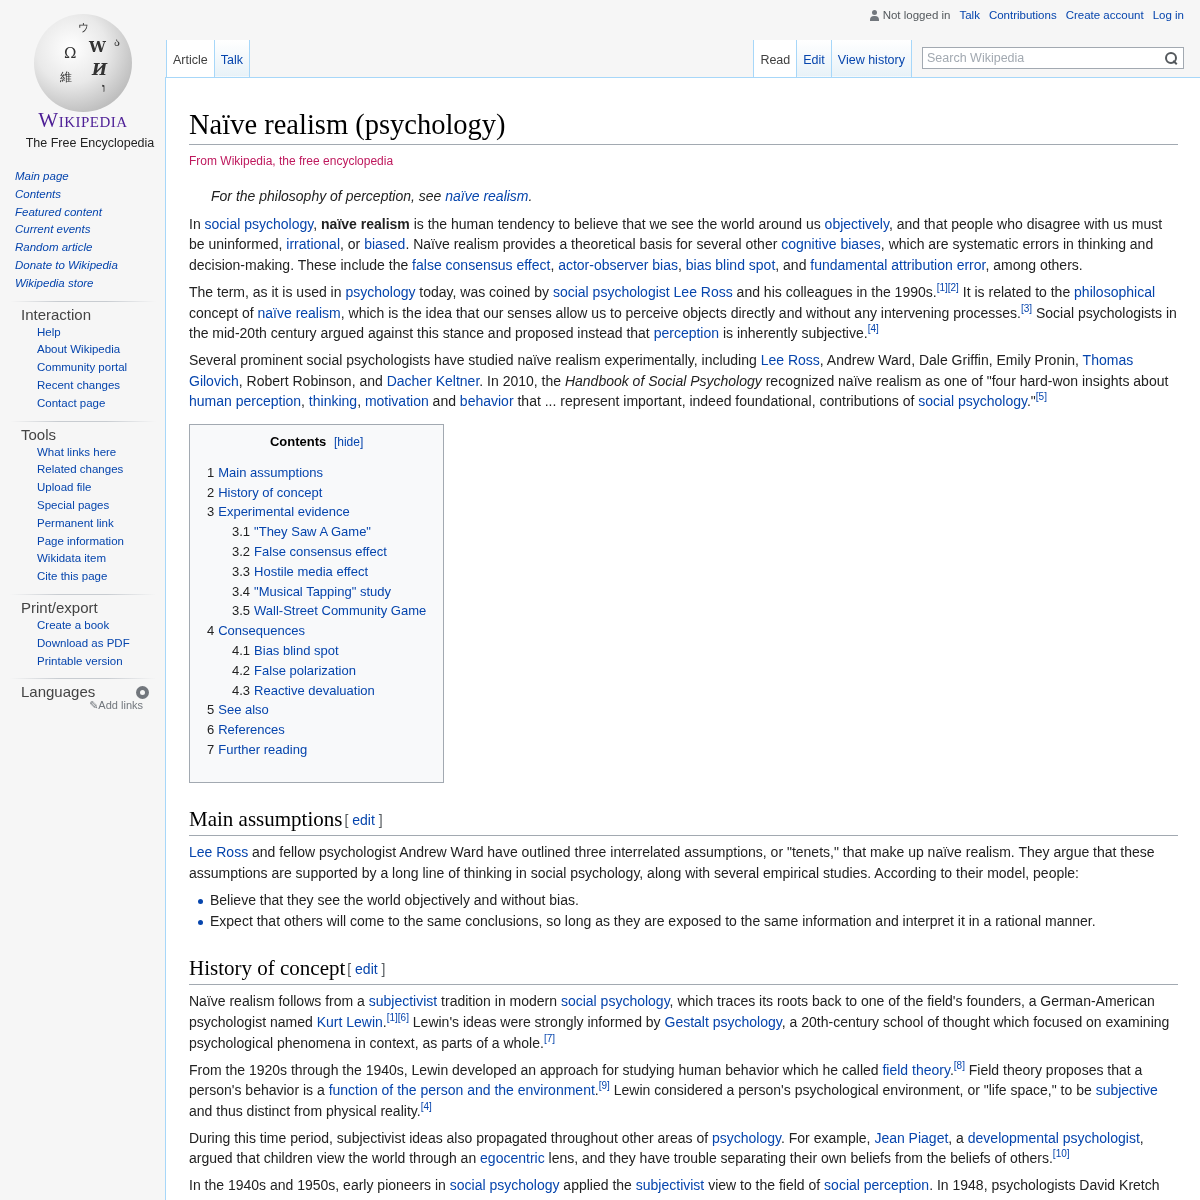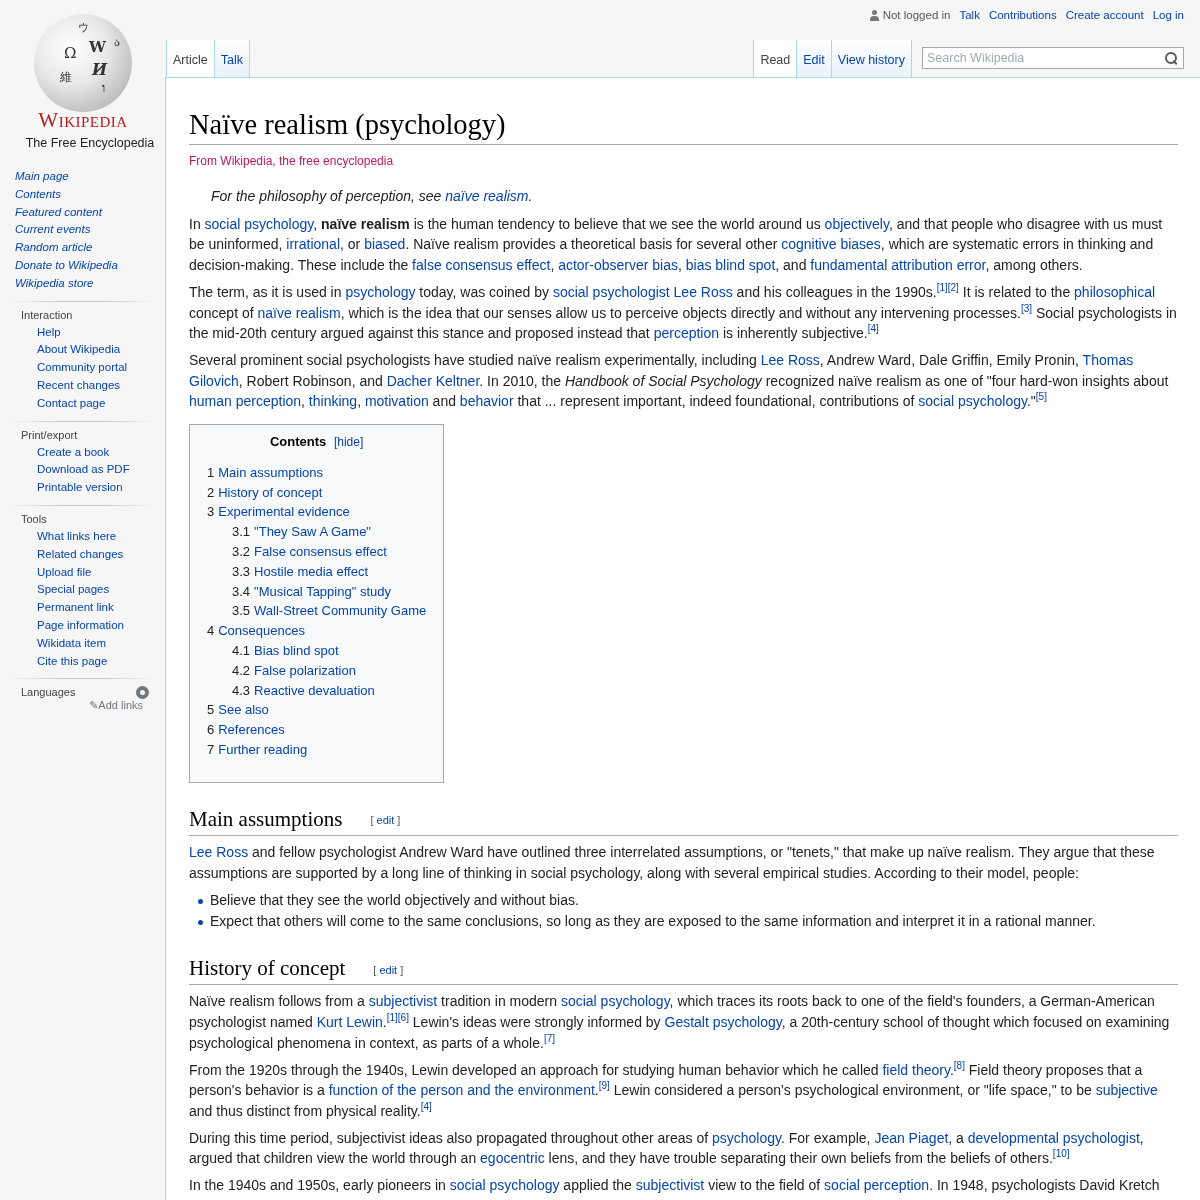--- a/index.html
+++ b/index.html
@@ -26,39 +26,39 @@
   #logo {
     position:absolute; left:0; top:0; width:166px; height:160px;
   }
   #logo .globe {
     position:absolute; left:34px; top:14px; width:98px; height:98px; border-radius:50%;
     background:radial-gradient(circle at 38% 35%, #ffffff 0%, #e9e9e9 40%, #b9b9b9 80%, #8d8d8d 100%);
   }
   #logo .globe span { position:absolute; font-family:"DejaVu Serif", serif; color:#333; font-size:14px; }
   #logo .wordmark {
     position:absolute; left:0; width:166px; top:108px; text-align:center;
-    font-family:"Liberation Serif", serif; font-size:21px; letter-spacing:0.5px; color:#b91c1c;
+    font-family:"Liberation Serif", serif; font-size:21px; letter-spacing:0.5px; color:#4c1d95;
     font-variant:small-caps;
   }
   #logo .tagline {
     position:absolute; left:0; width:180px; top:136px; text-align:center;
     font-family:Liberation Sans, sans-serif; font-size:12.5px; color:#222;
   }
 
   
   #sidebar { position:absolute; left:0; top:168px; width:166px; font-size:11.5px; }
   #sidebar ul { list-style:none; margin:0; padding:0; }
   #sidebar .main-nav { padding-left:15px;font-style:italic; }
   #sidebar .main-nav li { height:17.8px; line-height:17.8px; }
   #sidebar .portal { margin-top:8px; padding-top:6px; position:relative; }
   #sidebar .portal::before {
     content:""; position:absolute; top:0; left:10px; width:146px; height:1px;
     background:linear-gradient(to right, rgba(200,204,209,0) 0, #c8ccd1 33%, #c8ccd1 66%, rgba(200,204,209,0) 100%);
   }
-  #sidebar .portal h3 { margin:0 0 1px 21px; font-size:11px; font-weight:normal; color:#444; height:16px; line-height:16px; }
+  #sidebar .portal h3 { margin:0 0 1px 21px; font-size:15px; font-weight:normal; color:#444; height:16px; line-height:16px; }
   #sidebar .portal ul { padding-left:37px; }
   #sidebar .portal li { height:17.8px; line-height:17.8px; }
   #sidebar .lang-head { display:flex; justify-content:space-between; align-items:center; padding-right:17px; }
   #sidebar .gear { width:13px; height:13px; border-radius:50%; background:#72777d; position:relative; display:inline-block; }
   #sidebar .gear::after { content:""; position:absolute; left:4px; top:4px; width:5px; height:5px; border-radius:50%; background:#f6f6f6; }
   #sidebar .addlinks { text-align:right; padding-right:23px; color:#72777d; font-size:11px; margin-top:-2px; }
 
   
   #left-nav { position:absolute; left:166px; top:40px; height:37px; display:flex; }
   #right-nav { position:absolute; right:16px; top:40px; height:37px; display:flex; align-items:flex-start; }
@@ -104,21 +104,21 @@
   #toc .toctitle b { font-weight:bold; color:#000; }
   #toc .toctitle .toctoggle { font-size:12px; margin-left:4px; }
   #toc ul { list-style:none; margin:10px; padding:0; }
   #toc li { white-space:nowrap; }
   #toc .num { color:#222; margin-right:4px; }
   #toc .lvl2 { padding-left:25px; }
   h2 {
     font-family:"Liberation Serif", serif; font-weight:normal; font-size:21px;
     margin:22px 0 6px 0; line-height:1.4; border-bottom:1px solid #a2a9b1; color:#000; padding-bottom:1px;
   }
-  h2 .editsection { font-family:"Liberation Sans", sans-serif; font-size:11px; color:#54595d; margin-left:28px; vertical-align:middle; }
+  h2 .editsection { font-family:"Liberation Sans", sans-serif; font-size:14px; color:#54595d; margin-left:2px; vertical-align:middle; }
   ul.bullets { margin:4px 0 6px 0; padding-left:21px; list-style:none; }
   ul.bullets li { position:relative; margin-bottom:1px; }
   ul.bullets li::before { content:""; position:absolute; left:-12px; top:9px; width:5px; height:5px; border-radius:50%; background:#0645ad; }
 </style>
 </head>
 <body>
 
 <div id="personal">
   <span class="anon">
     <span class="user-icon"></span>
@@ -158,38 +158,38 @@
     <h3>Interaction</h3>
     <ul>
       <li><a>Help</a></li>
       <li><a>About Wikipedia</a></li>
       <li><a>Community portal</a></li>
       <li><a>Recent changes</a></li>
       <li><a>Contact page</a></li>
     </ul>
   </div>
   <div class="portal">
-    <h3>Print/export</h3>
-    <ul>
-      <li><a>Create a book</a></li>
-      <li><a>Download as PDF</a></li>
-      <li><a>Printable version</a></li>
-    </ul>
-  </div>
-  <div class="portal">
     <h3>Tools</h3>
     <ul>
       <li><a>What links here</a></li>
       <li><a>Related changes</a></li>
       <li><a>Upload file</a></li>
       <li><a>Special pages</a></li>
       <li><a>Permanent link</a></li>
       <li><a>Page information</a></li>
       <li><a>Wikidata item</a></li>
       <li><a>Cite this page</a></li>
+    </ul>
+  </div>
+  <div class="portal">
+    <h3>Print/export</h3>
+    <ul>
+      <li><a>Create a book</a></li>
+      <li><a>Download as PDF</a></li>
+      <li><a>Printable version</a></li>
     </ul>
   </div>
   <div class="portal">
     <div class="lang-head">
       <h3>Languages</h3>
       <span class="gear"></span>
     </div>
     <div class="addlinks">
       <span>✎</span><span>Add links</span>
     </div>

